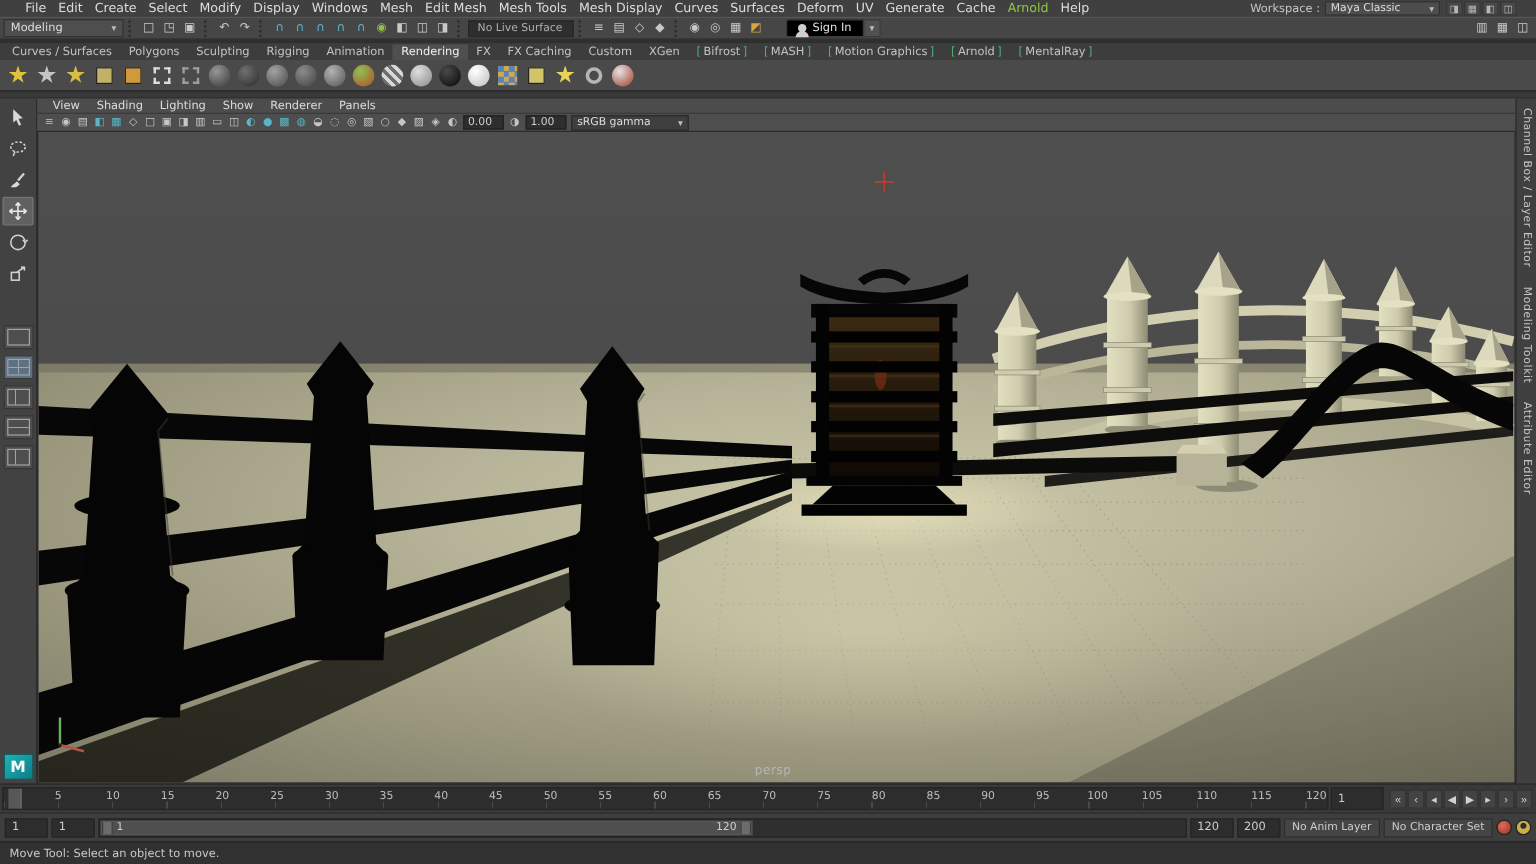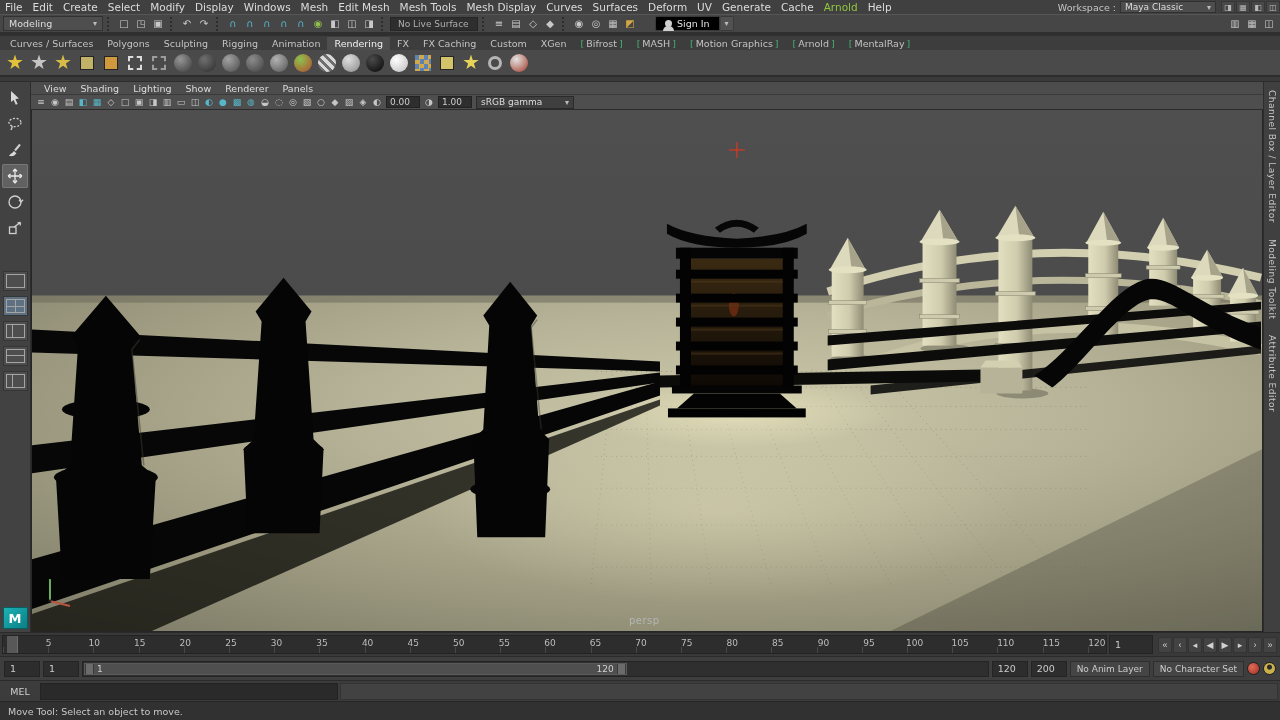--- a/index.html
+++ b/index.html
@@ -1,21 +1,21 @@
 <!DOCTYPE html>
 <html><head>
 <meta charset="utf-8">
 <style>
   *{box-sizing:border-box;margin:0;padding:0;cursor:default;user-select:none}
   html,body{width:1280px;height:720px;overflow:hidden}
   body{background:#393939;font-family:"DejaVu Sans","Liberation Sans",sans-serif;font-size:10px;color:#d4d4d4}
   #app{display:flex;flex-direction:column;width:1280px;height:720px}
 
   
-  .menubar{height:14px;background:#404040;display:flex;align-items:center;padding:0 0;font-size:10.5px;flex:0 0 auto}
+  .menubar{height:14px;background:#404040;display:flex;align-items:center;padding:0 16px;font-size:10.5px;flex:0 0 auto}
   .menus{display:flex;align-items:center}
   .menu-item{padding:0 5px;color:#dcdcdc;white-space:nowrap}
   .menu-item.highlight{color:#8fc63f}
   .workspace{margin-left:auto;display:flex;align-items:center;gap:4px}
   .ws-label{color:#c6c6c6;font-size:9.5px}
   .ws-select{background:#4d4d4d;border:1px solid #313131;height:12px;display:flex;align-items:center;justify-content:space-between;min-width:96px;padding:0 4px;font-size:9px;color:#ddd}
   .mb-icon{width:14px;height:12px;background:#484848;border:1px solid #363636;font-size:8px;display:flex;align-items:center;justify-content:center;color:#b9b9b9;margin-left:1px}
   .arrow{font-size:8px;color:#bbb}
 
   
@@ -641,23 +641,18 @@
     <div class="rs-select">
       <span>No Anim Layer</span>
     </div>
     <div class="rs-select">
       <span>No Character Set</span>
     </div>
     <span class="autokey-icon"></span>
     <span class="charkey-icon"></span>
   </div>
 
-  <div class="command-row">
-    <div class="mel-label">MEL</div>
-    <input class="cmd-input" readonly="" style="">
-    <div class="cmd-result"></div>
-  </div>
 
   <div class="help-row">
     <span>Move Tool: Select an object to move.</span>
   </div>
 
 </div>
 
 </body></html>

